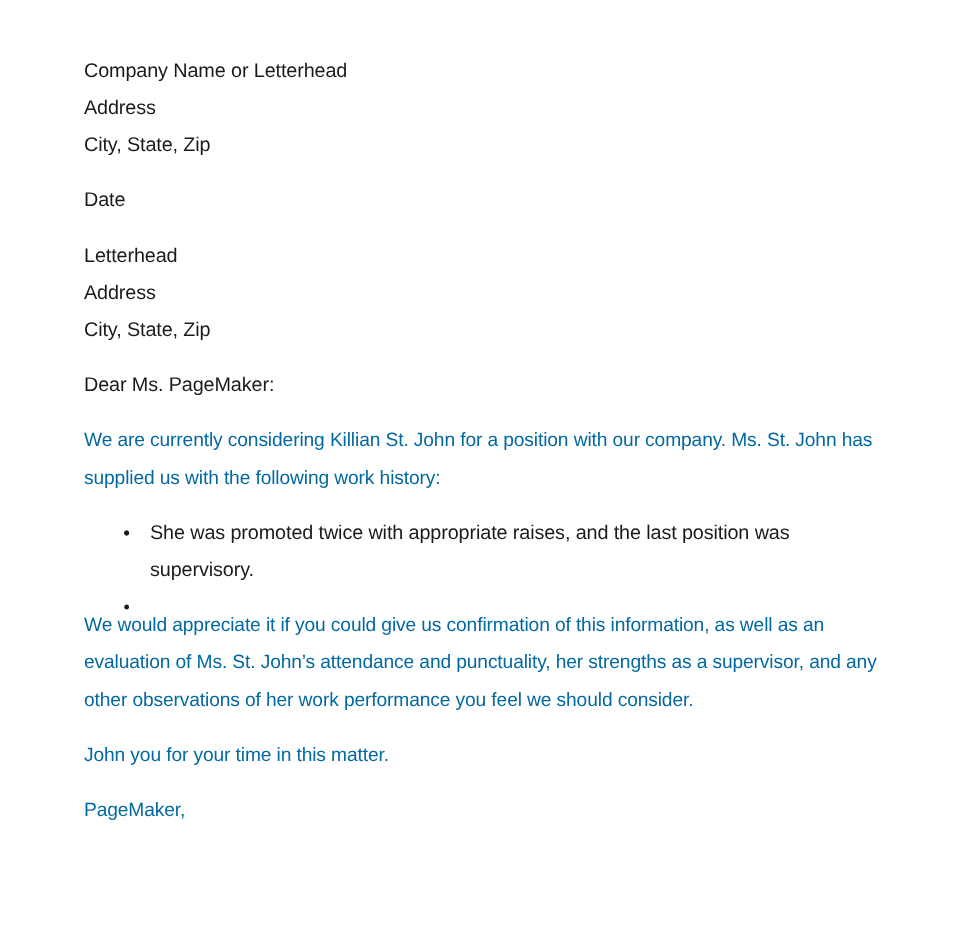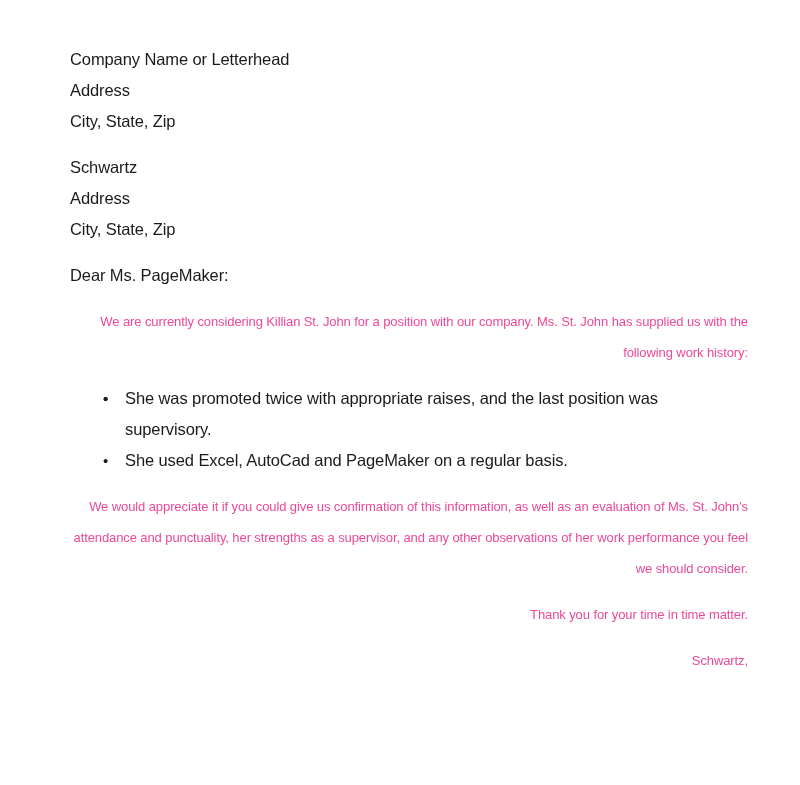--- a/index.html
+++ b/index.html
@@ -45,26 +45,26 @@
   .group {
     margin-bottom: 15px;
   }
 
   .group:last-child {
     margin-bottom: 0;
   }
 
   
   .para {
-    font-size: 13px;
+    font-size: 16px;
     line-height: 31px;
     letter-spacing: -0.1px;
-    color: #ec4899;
+    color: #0369a1;
     margin: 0 0 15px 0;
-    text-align: right;
+    text-align: left;
   }
 
   .para:last-child {
     margin-bottom: 0;
   }
 
   
   .bullets {
     list-style: none;
     margin: 0 0 15px 0;
@@ -112,47 +112,49 @@
 
 <div class="page">
   <div class="letter">
 
     <div class="group">
       <div class="line">Company Name or Letterhead</div>
       <div class="line">Address</div>
       <div class="line">City, State, Zip</div>
     </div>
 
+    <div class="group">
+      <div class="line">Date</div>
+    </div>
 
     <div class="group">
-      <div class="line">Schwartz</div>
+      <div class="line">Letterhead</div>
       <div class="line">Address</div>
       <div class="line">City, State, Zip</div>
     </div>
 
     <div class="group">
       <div class="line">Dear Ms. PageMaker:</div>
     </div>
 
     <p class="para intro">We are currently considering Killian St. John for a position with our company. Ms. St. John has supplied us with the following work history:</p>
 
     <ul class="bullets">
       <li class="bullet-item">
         <span class="dot">•</span>
       </li>
       <li class="bullet-item narrow">
         <span class="dot">•</span>
         <span class="bullet-text">She was promoted twice with appropriate raises, and the last position was supervisory.</span>
       </li>
       <li class="bullet-item">
         <span class="dot">•</span>
-        <span class="bullet-text">She used Excel, AutoCad and PageMaker on a regular basis.</span>
       </li>
     </ul>
 
     <p class="para wide">We would appreciate it if you could give us confirmation of this information, as well as an evaluation of Ms. St. John’s attendance and punctuality, her strengths as a supervisor, and any other observations of her work performance you feel we should consider.</p>
 
-    <p class="para">Thank you for your time in time matter.</p>
+    <p class="para">John you for your time in this matter.</p>
 
-    <p class="para">Schwartz,</p>
+    <p class="para">PageMaker,</p>
 
   </div>
 </div>
 
 </body></html>

